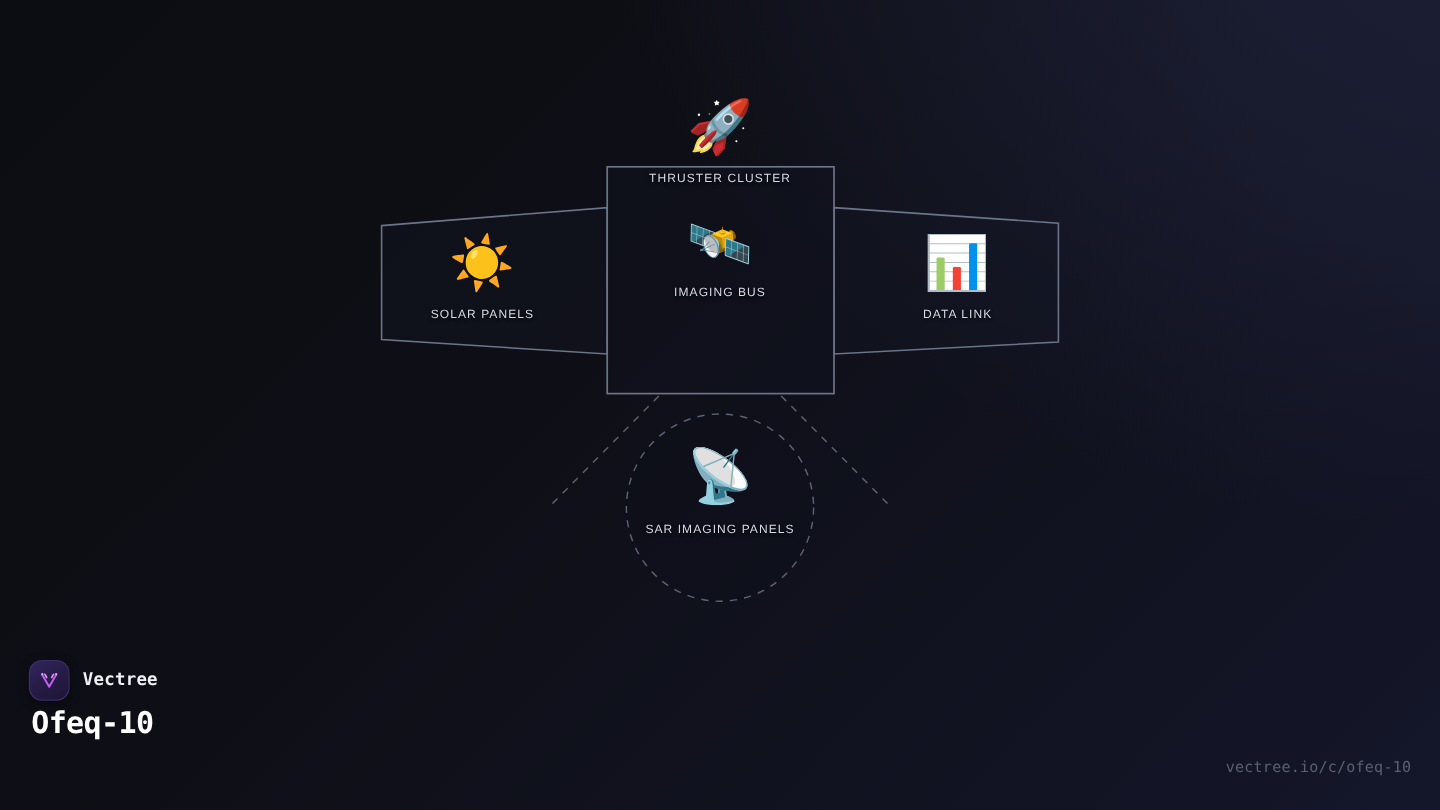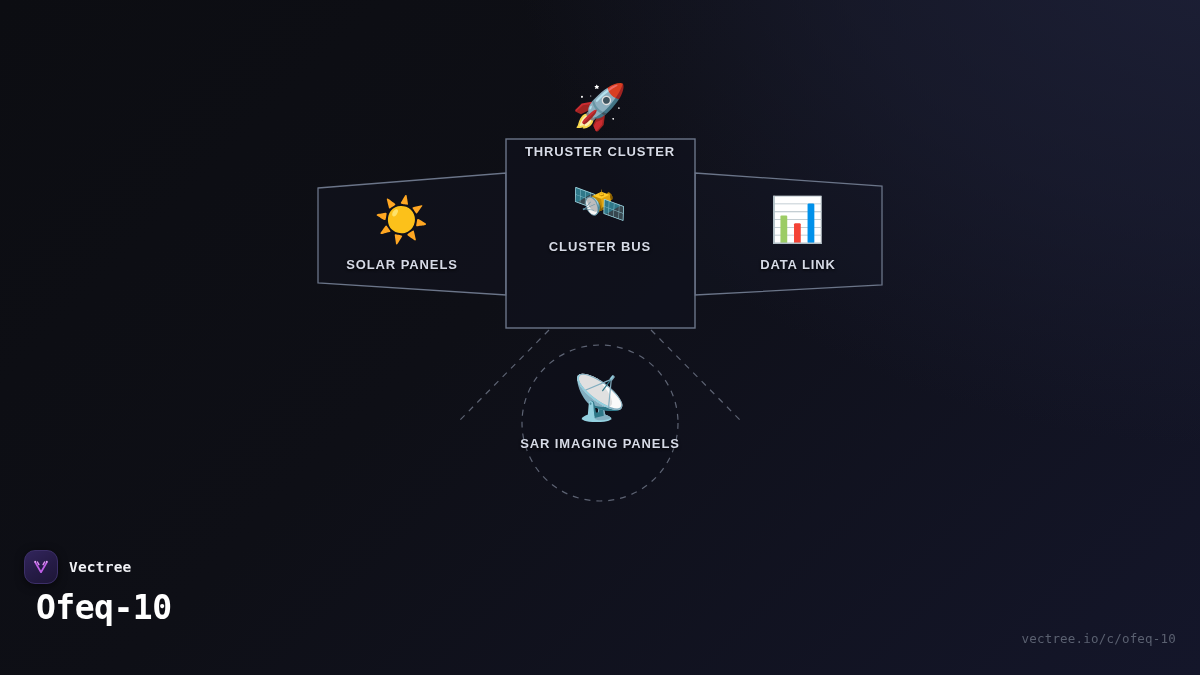--- a/index.html
+++ b/index.html
@@ -21,22 +21,22 @@
   #diagram {
     position:absolute;
     left:0; top:0;
     width:1200px; height:545px;
   }
   #diagram svg { position:absolute; left:0; top:0; }
 
   .node-label {
     position:absolute;
     color:#d6dae6;
-    font-size:13px;
-    font-weight:700;
+    font-size:10px;
+    font-weight:400;
     letter-spacing:0.9px;
     white-space:nowrap;
     transform:translateX(-50%);
     text-shadow:0 1px 3px rgba(0,0,0,0.9);
     pointer-events:none;
   }
   .node-emoji {
     position:absolute;
     transform:translateX(-50%);
     line-height:1;
@@ -66,24 +66,24 @@
   }
   #brand-name {
     color:#f0f1f5;
     font-family:"DejaVu Sans Mono", monospace;
     font-size:14.5px;
     font-weight:700;
     letter-spacing:0.2px;
   }
   #page-title {
     position:absolute;
-    left:36px; top:43px;
+    left:26px; top:43px;
     color:#ffffff;
     font-family:"DejaVu Sans Mono", monospace;
-    font-size:33px;
+    font-size:25px;
     font-weight:700;
     letter-spacing:-0.5px;
   }
   #footer-url {
     position:absolute;
     right:24px; bottom:29px;
     color:#5a6070;
     font-family:"DejaVu Sans Mono", monospace;
     font-size:12.5px;
     letter-spacing:0.2px;
@@ -108,21 +108,21 @@
       <line x1="549" y1="330" x2="459" y2="421" stroke="#5d6373" stroke-width="1.2" stroke-dasharray="6 6"></line>
       <line x1="651" y1="330" x2="741" y2="421" stroke="#5d6373" stroke-width="1.2" stroke-dasharray="6 6"></line>
 
       <circle cx="600" cy="423" r="78" fill="rgba(14,16,26,0.45)" stroke="#5d6373" stroke-width="1.2" stroke-dasharray="6 6"></circle>
     </svg>
 
     <span class="node-emoji" style="left:600px; top:85px; font-size:44px;">🚀</span>
     <span class="node-label" style="left:600px; top:144px;">THRUSTER CLUSTER</span>
 
     <span class="node-emoji" style="left:600px; top:182px; font-size:44px;">🛰️</span>
-    <span class="node-label" style="left:600px; top:239px;">CLUSTER BUS</span>
+    <span class="node-label" style="left:600px; top:239px;">IMAGING BUS</span>
 
     <span class="node-emoji" style="left:402px; top:198px; font-size:44px;">☀️</span>
     <span class="node-label" style="left:402px; top:257px;">SOLAR PANELS</span>
 
     <span class="node-emoji" style="left:798px; top:198px; font-size:44px;">📊</span>
     <span class="node-label" style="left:798px; top:257px;">DATA LINK</span>
 
     <span class="node-emoji" style="left:600px; top:376px; font-size:44px;">📡</span>
     <span class="node-label" style="left:600px; top:436px;">SAR IMAGING PANELS</span>
   </div>

